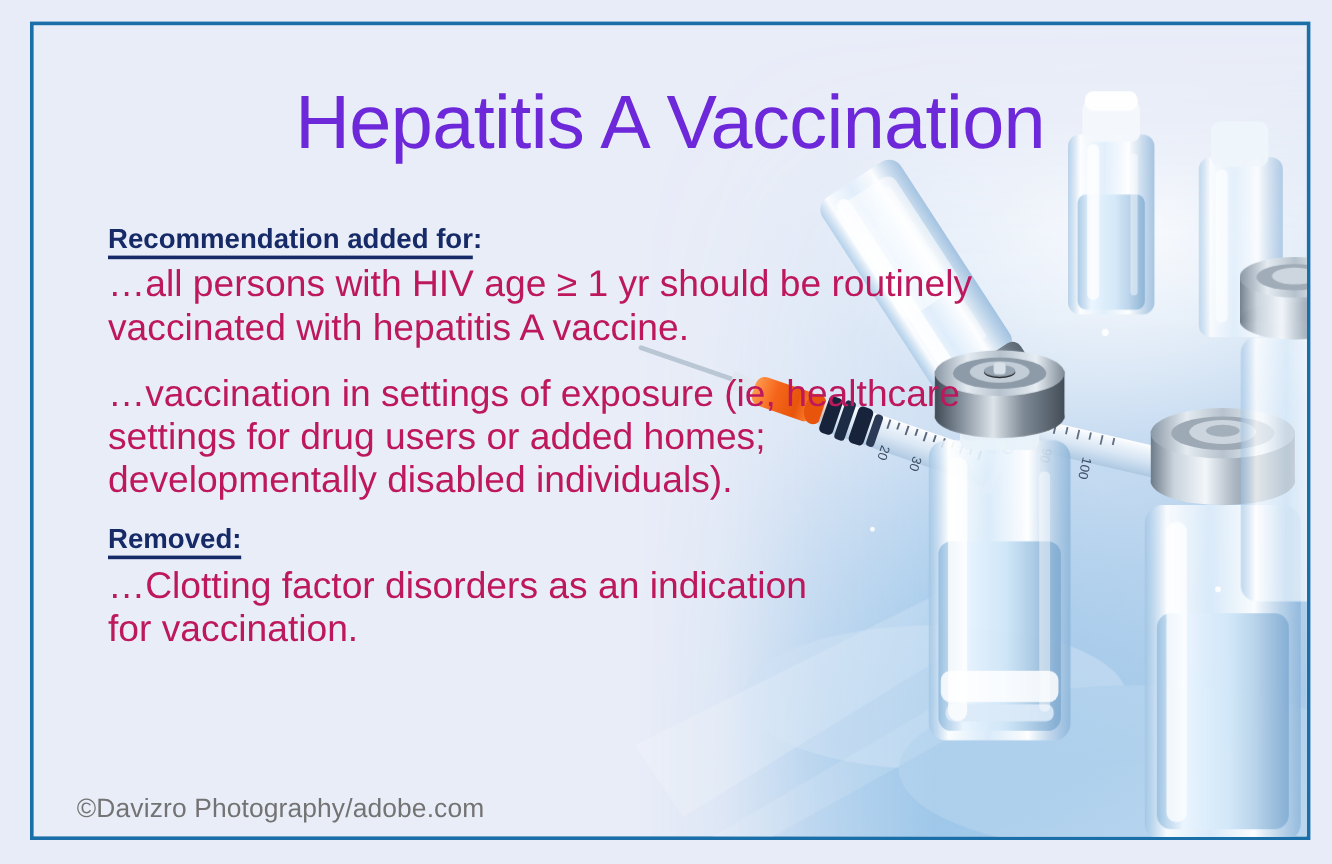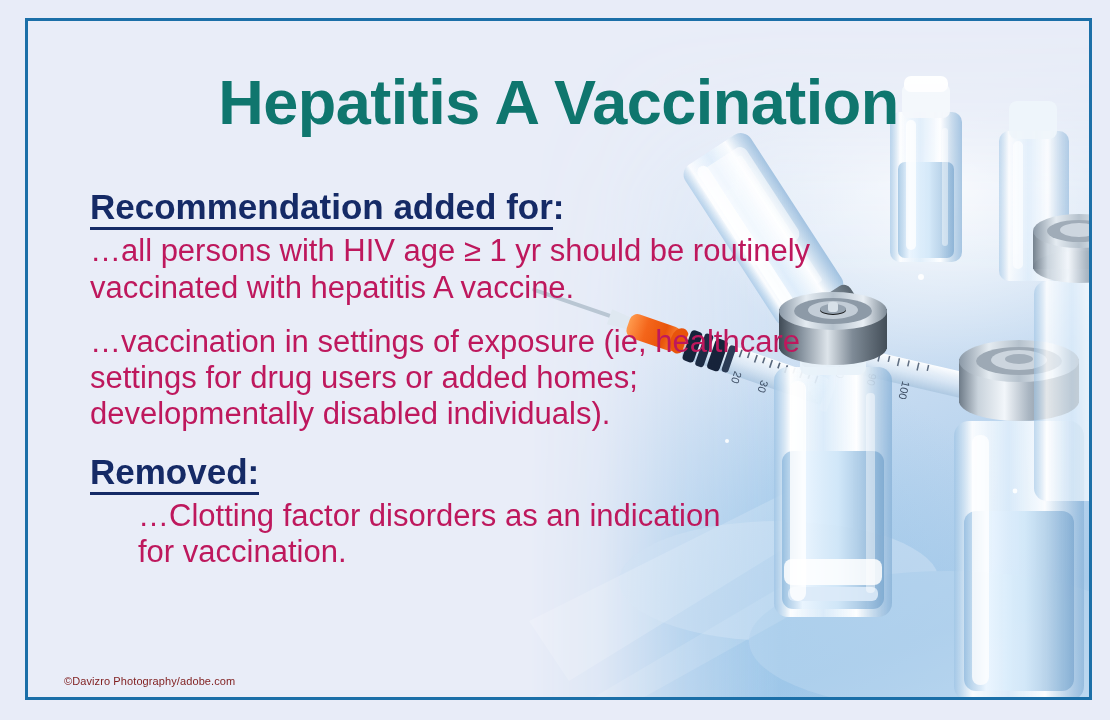--- a/index.html
+++ b/index.html
@@ -60,63 +60,63 @@
   .photo svg { position: absolute; inset: 0; width: 100%; height: 100%; }
 
   
   .title {
     position: absolute;
     left: 0;
     right: 0;
     top: 48px;
     text-align: center;
     font-size: 63px;
-    font-weight: bold;
+    font-weight: normal;
     letter-spacing: -0.5px;
-    color: #0f766e;
+    color: #6d28d9;
     line-height: 1.05;
     white-space: nowrap;
   }
   
   .body-block {
     position: absolute;
     left: 62px;
     top: 165px;
     width: 880px;
   }
   .sec-head {
-    font-size: 35px;
+    font-size: 23px;
     font-weight: bold;
     color: #152a66;
     line-height: 1.18;
     margin: 0 0 6px 0;
   }
   .sec-head .ul {
     border-bottom: 3px solid #152a66;
     padding-bottom: 1px;
   }
   .para {
     font-size: 31px;
     color: #be185d;
     line-height: 1.17;
     margin: 0 0 18px 0;
     max-width: 860px;
   }
-  .para.tight { margin-bottom: 14px; margin-left: 48px; }
+  .para.tight { margin-bottom: 14px; }
   .para .l { display: block; }
 
   #block-removed { margin-top: 2px; }
 
   
   .credit {
     position: absolute;
     left: 36px;
     bottom: 10px;
-    font-size: 11px;
-    color: #7f1d1d;
+    font-size: 22px;
+    color: #737373;
     letter-spacing: 0.1px;
   }
 </style>
 </head>
 <body>
 
 <div class="slide">
 
   <div class="frame">
 

